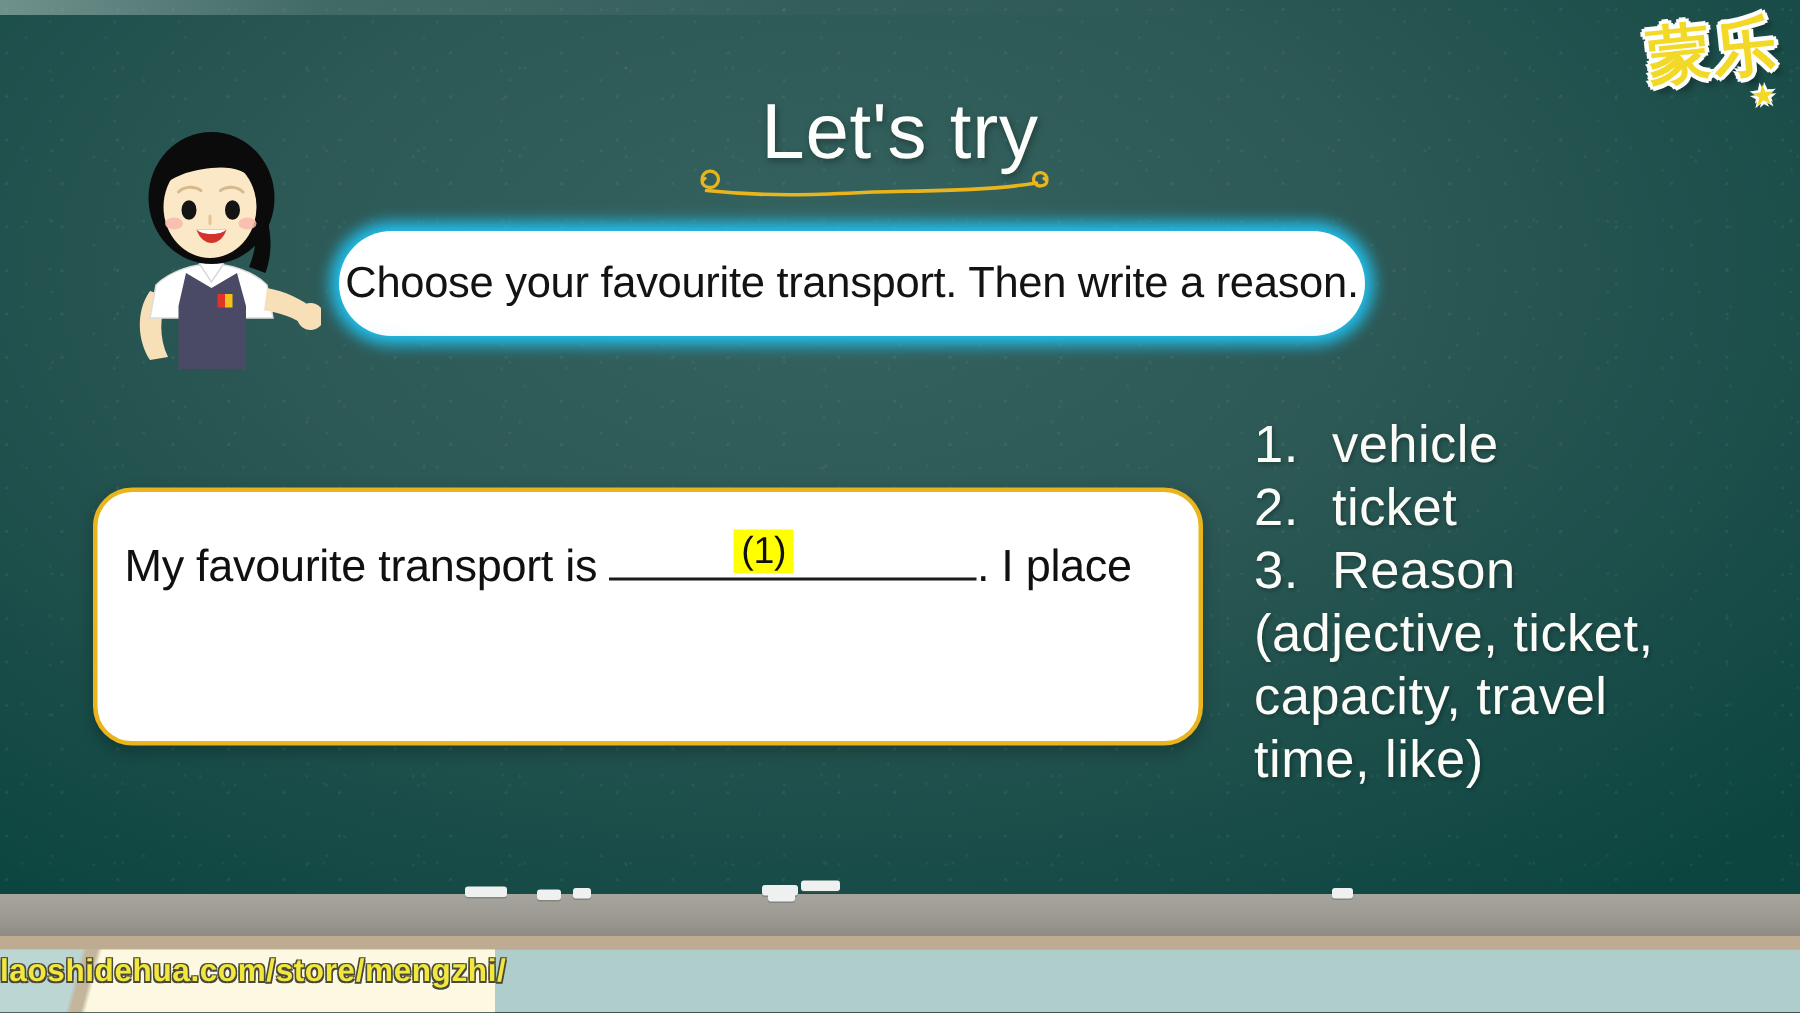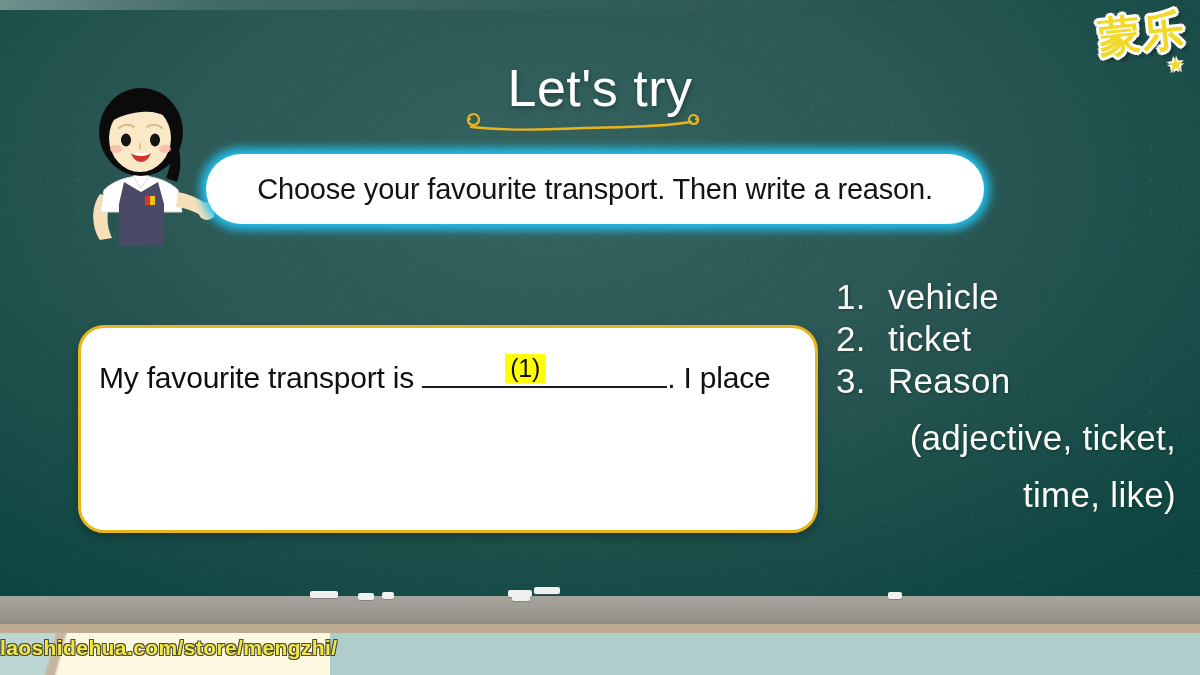--- a/index.html
+++ b/index.html
@@ -126,22 +126,22 @@
   }
   .title-flourish {
     position: absolute;
     left: 458px; top: 108px;
     width: 250px; height: 26px;
   }
 
   
   .bubble-wrap {
     position: absolute;
-    left: 200px; top: 148px;
-    width: 790px; height: 82px;
+    left: 220px; top: 148px;
+    width: 696px; height: 82px;
   }
   .bubble-glow {
     position: absolute; inset: 0;
     border-radius: 42px;
     background: #21c3f3;
     filter: blur(5px);
     opacity: .95;
   }
   .bubble {
     position: absolute;
@@ -159,22 +159,22 @@
     letter-spacing: -.2px;
     white-space: nowrap;
   }
 
   
   .girl { position: absolute; left: 78px; top: 86px; width: 136px; height: 164px; }
 
   
   .card {
     position: absolute;
-    left: 78px; top: 325px;
-    width: 740px; height: 208px;
+    left: 62px; top: 325px;
+    width: 740px; height: 172px;
     background: #ffffff;
     border: 3px solid #e9b41c;
     border-radius: 26px;
     box-sizing: border-box;
     box-shadow: 0 4px 10px rgba(0,0,0,.25);
   }
   .card-line {
     position: absolute;
     left: 18px;
     width: 706px;
@@ -218,21 +218,21 @@
     left: 836px; top: 276px;
     width: 340px;
     color: #fbfbf8;
     font-size: 35px;
     line-height: 42px;
     letter-spacing: .3px;
     text-shadow: 1px 1px 3px rgba(0,0,0,.3);
   }
   .hint-row { display: flex; }
   .hint-num { width: 52px; flex: none; }
-  .hint-tail { margin-top: 15px; text-align: right; }
+  .hint-tail { margin-top: 0; }
 
   
   .footer-url {
     position: absolute;
     left: 0; top: 636px;
     width: 1200px;
     text-align: left;
     font-size: 21px;
     font-weight: bold;
     color: #f2e73f;
@@ -340,18 +340,19 @@
           <span class="hint-num">2.</span>
           <span>ticket</span>
         </div>
         <div class="hint-row">
           <span class="hint-num">3.</span>
           <span>Reason</span>
         </div>
       </div>
     <div id="hint-extra">
         <div class="hint-tail">(adjective, ticket,</div>
+        <div class="hint-tail">capacity, travel</div>
         <div class="hint-tail">time, like)</div>
       </div>
   </div>
 
   <div class="footer-url">laoshidehua.com/store/mengzhi/</div>
 </div>
 
 </body></html>

